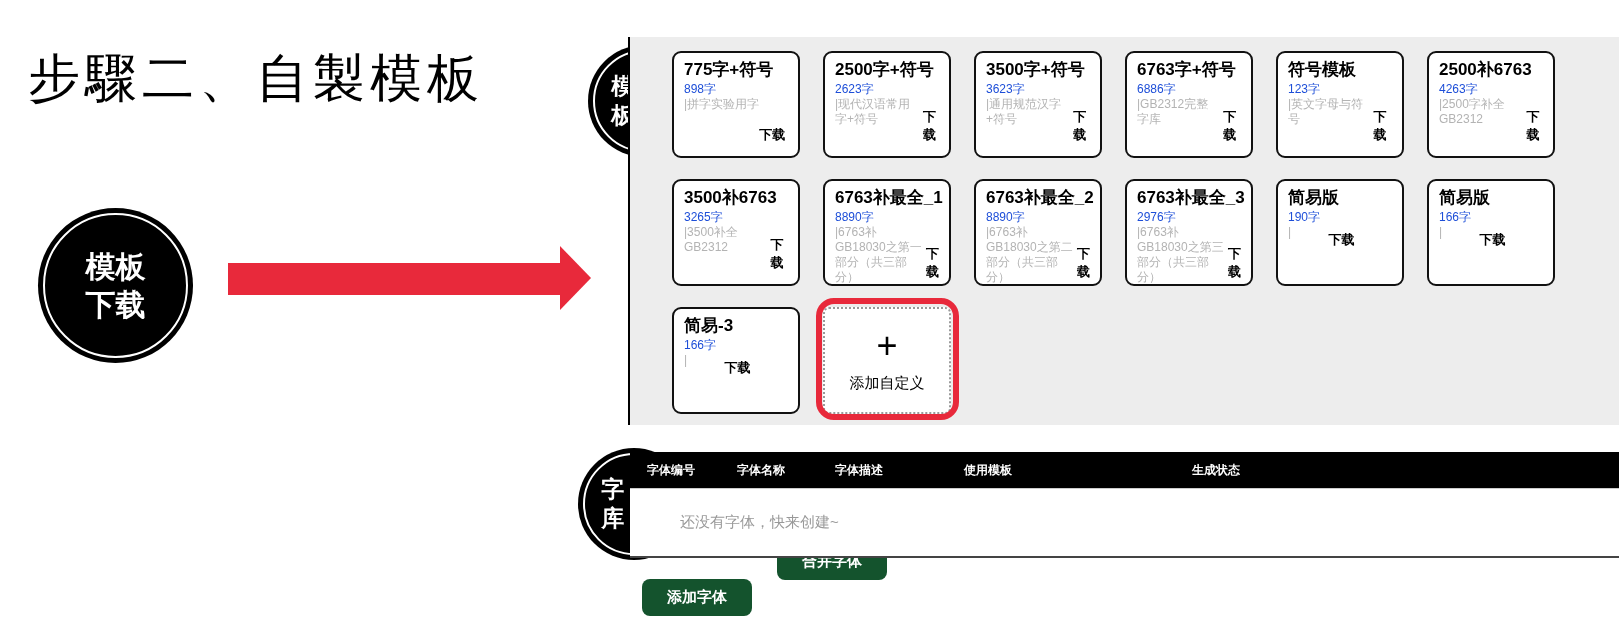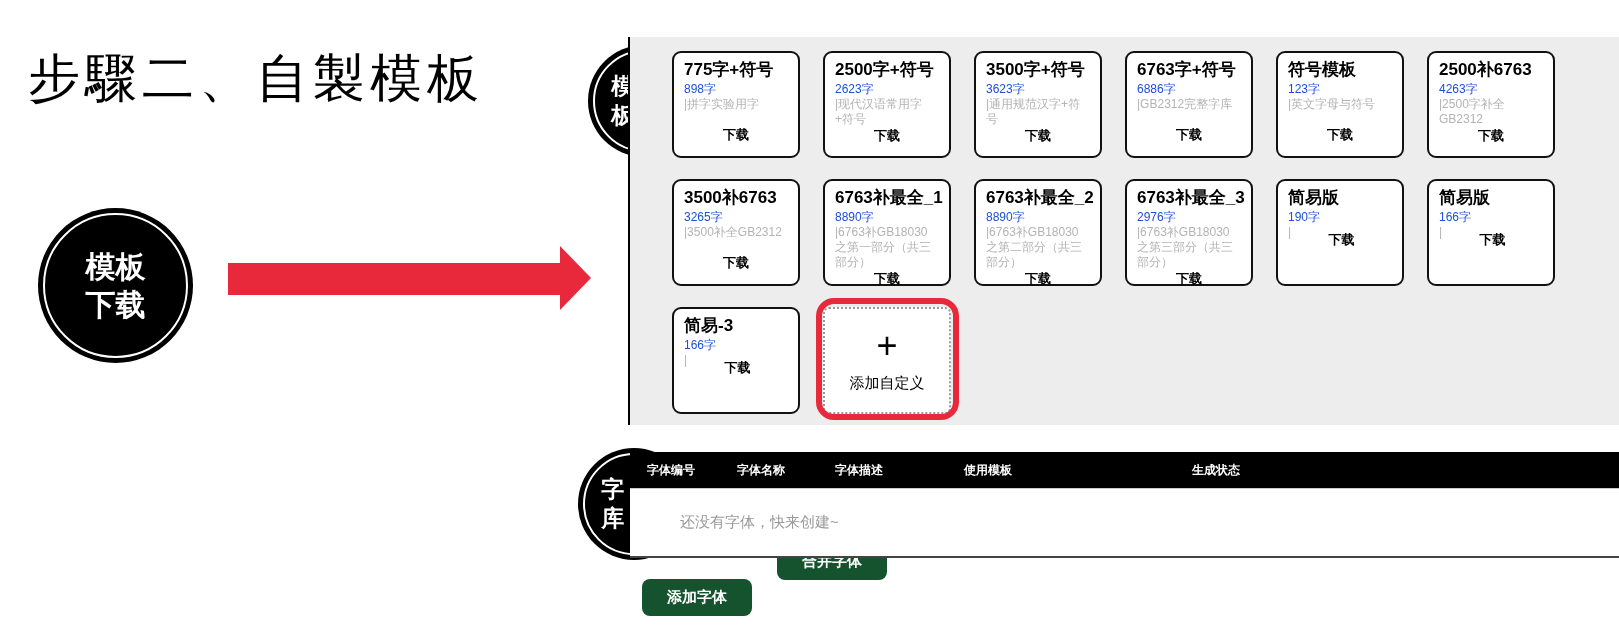--- a/index.html
+++ b/index.html
@@ -63,21 +63,21 @@
     position:absolute; left:42px; top:14px;
     display:grid; grid-template-columns:repeat(6,128px);
     column-gap:23px; row-gap:21px; grid-auto-rows:107px;
   }
   .card {
     background:#fff; border:2px solid #111; border-radius:9px;
     padding:6px 10px 8px 10px; display:flex; flex-direction:column;
   }
   .card-title { font-size:17px; font-weight:bold; line-height:22px; white-space:nowrap; }
   .card-count { font-size:12px; color:#1d4ed8; line-height:16px; margin-top:0; }
-  .card-rest  { display:flex; flex-direction:column; flex:1; }
+  .card-rest  { display:flex; flex-direction:row; flex:1; }
   .card-desc  { font-size:12px; color:#b3b3b3; line-height:15px; }
   .card-download {
     font-size:13px; font-weight:bold; text-align:center;
     margin-top:auto; margin-bottom:4px; cursor:pointer;
   }
   .card.short .card-rest { flex-direction:row; align-items:flex-start; flex:0; }
   .card.short .card-download { flex:1; margin:6px 0 0 0; }
 
   .add-card {
     position:relative; background:#fff; border:2px dotted #999; border-radius:6px;

